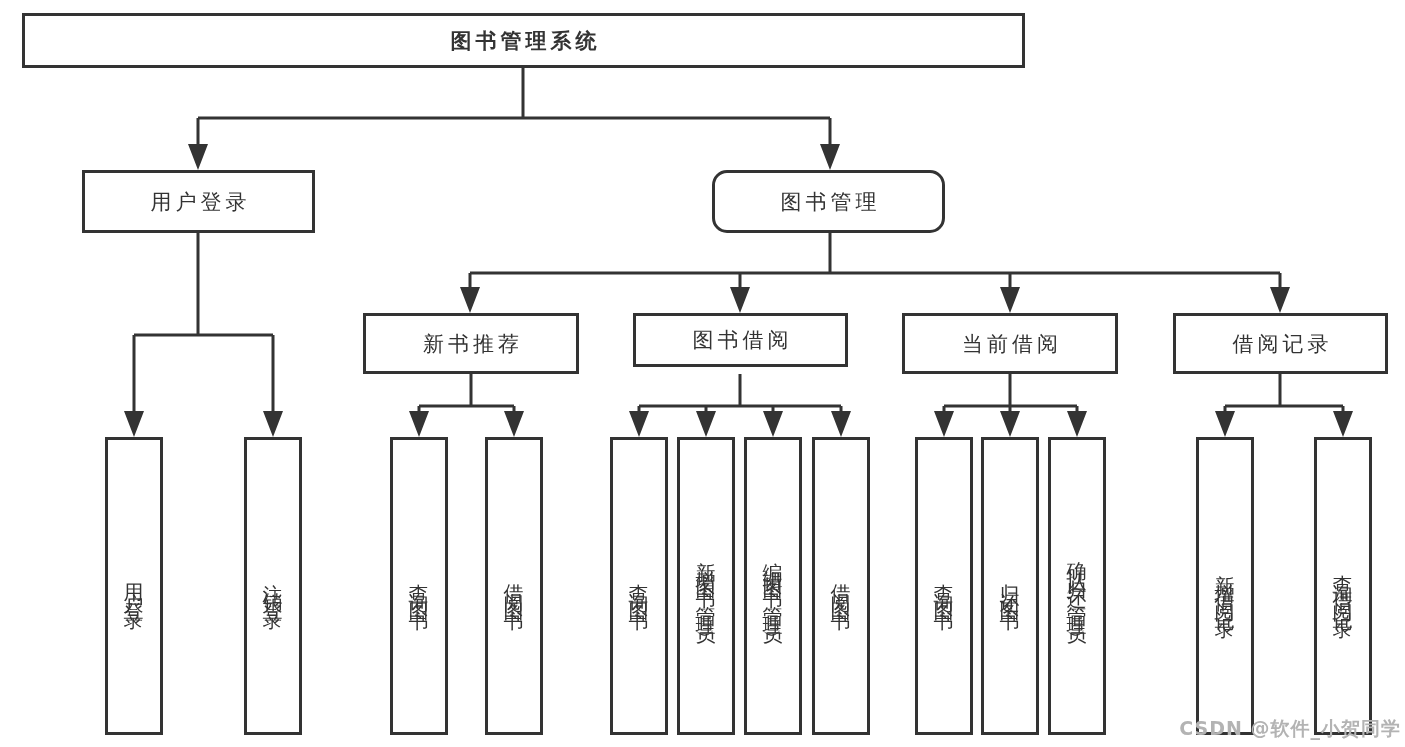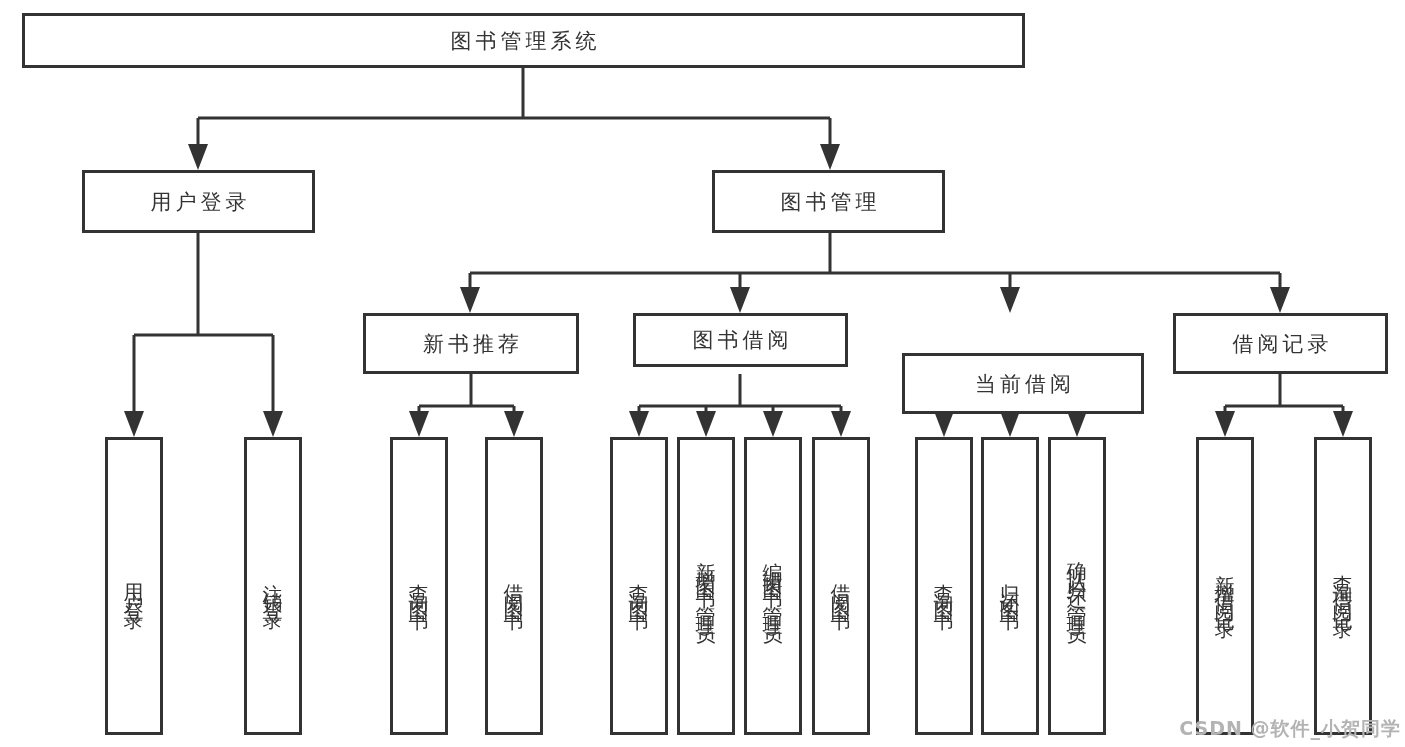--- a/index.html
+++ b/index.html
@@ -104,38 +104,38 @@
       <path class="l" d="M1010 374 V406 M944 406 H1077 M944 406 V414 M1010 406 V414 M1077 406 V414"></path>
       <path class="a" d="M934 411 H954 L944 437 Z M1000 411 H1020 L1010 437 Z M1067 411 H1087 L1077 437 Z"></path>
     </g>
 
     <g>
       <path class="l" d="M1280 374 V406 M1225 406 H1343 M1225 406 V414 M1343 406 V414"></path>
       <path class="a" d="M1215 411 H1235 L1225 437 Z M1333 411 H1353 L1343 437 Z"></path>
     </g>
   </svg>
 
-  <div class="node h" style="left:22px; top:13px; width:1003px; height:55px;">
+  <div class="node h" style="left:22px; top:13px; width:1003px; height:55px;font-weight:bold;">
     <span>图书管理系统</span>
   </div>
 
   <div class="node h" style="left:82px; top:170px; width:233px; height:63px;">
     <span>用户登录</span>
   </div>
-  <div class="node h" style="left:712px; top:170px; width:233px; height:63px;">
+  <div class="node h" style="left:712px; top:170px; width:233px; height:63px;border-radius:15px;">
     <span>图书管理</span>
   </div>
 
   <div class="node h" style="left:363px; top:313px; width:216px; height:61px;justify-content:center;">
     <span>新书推荐</span>
   </div>
   <div class="node h" style="left:633px; top:313px; width:215px; height:54px;">
     <span>图书借阅</span>
   </div>
-  <div class="node h" style="left:902px; top:313px; width:242px; height:61px;margin-top:40px;">
+  <div class="node h" style="left:902px; top:313px; width:216px; height:61px;">
     <span>当前借阅</span>
   </div>
   <div class="node h" style="left:1173px; top:313px; width:215px; height:61px;">
     <span>借阅记录</span>
   </div>
 
   <div class="node v" style="left:105px; top:437px; width:58px; height:298px;">
     <span>用户登录</span>
   </div>
   <div class="node v" style="left:244px; top:437px; width:58px; height:298px;">

